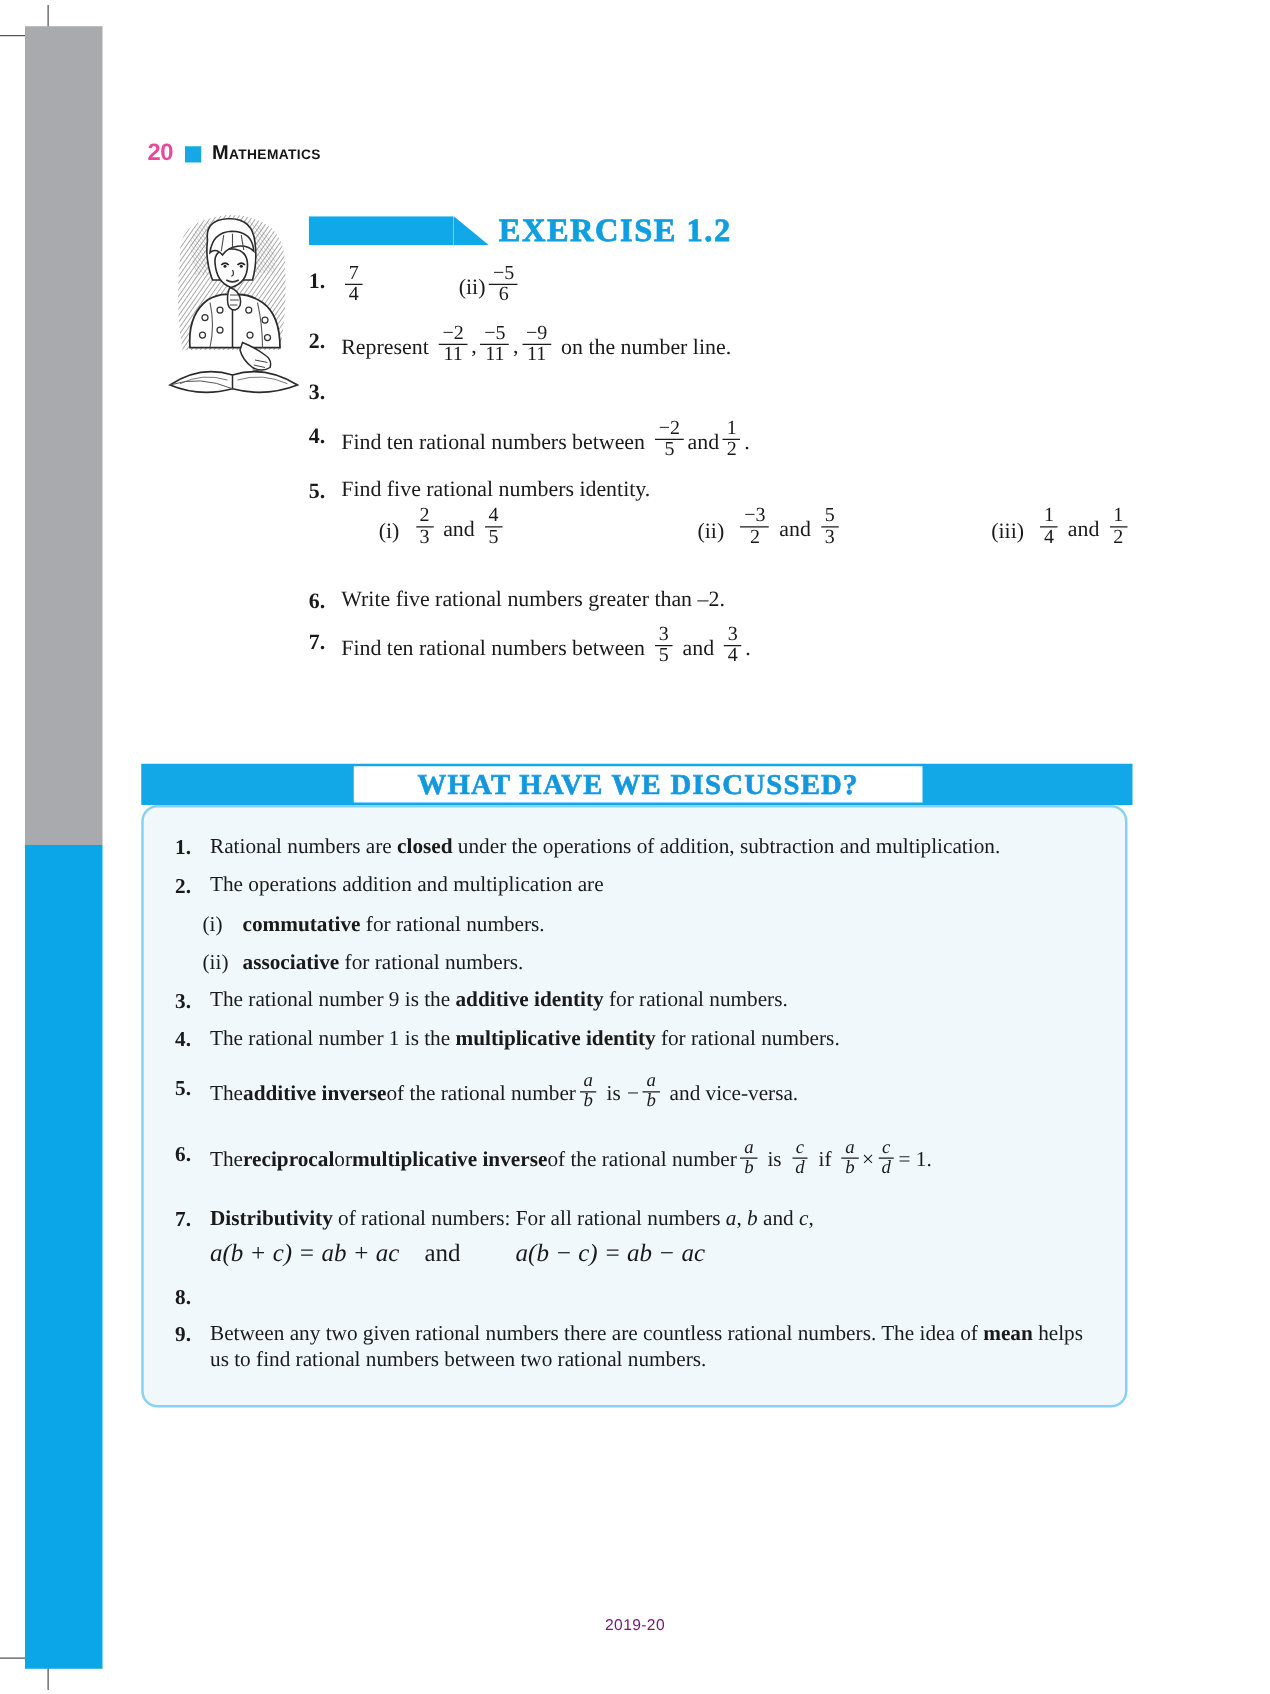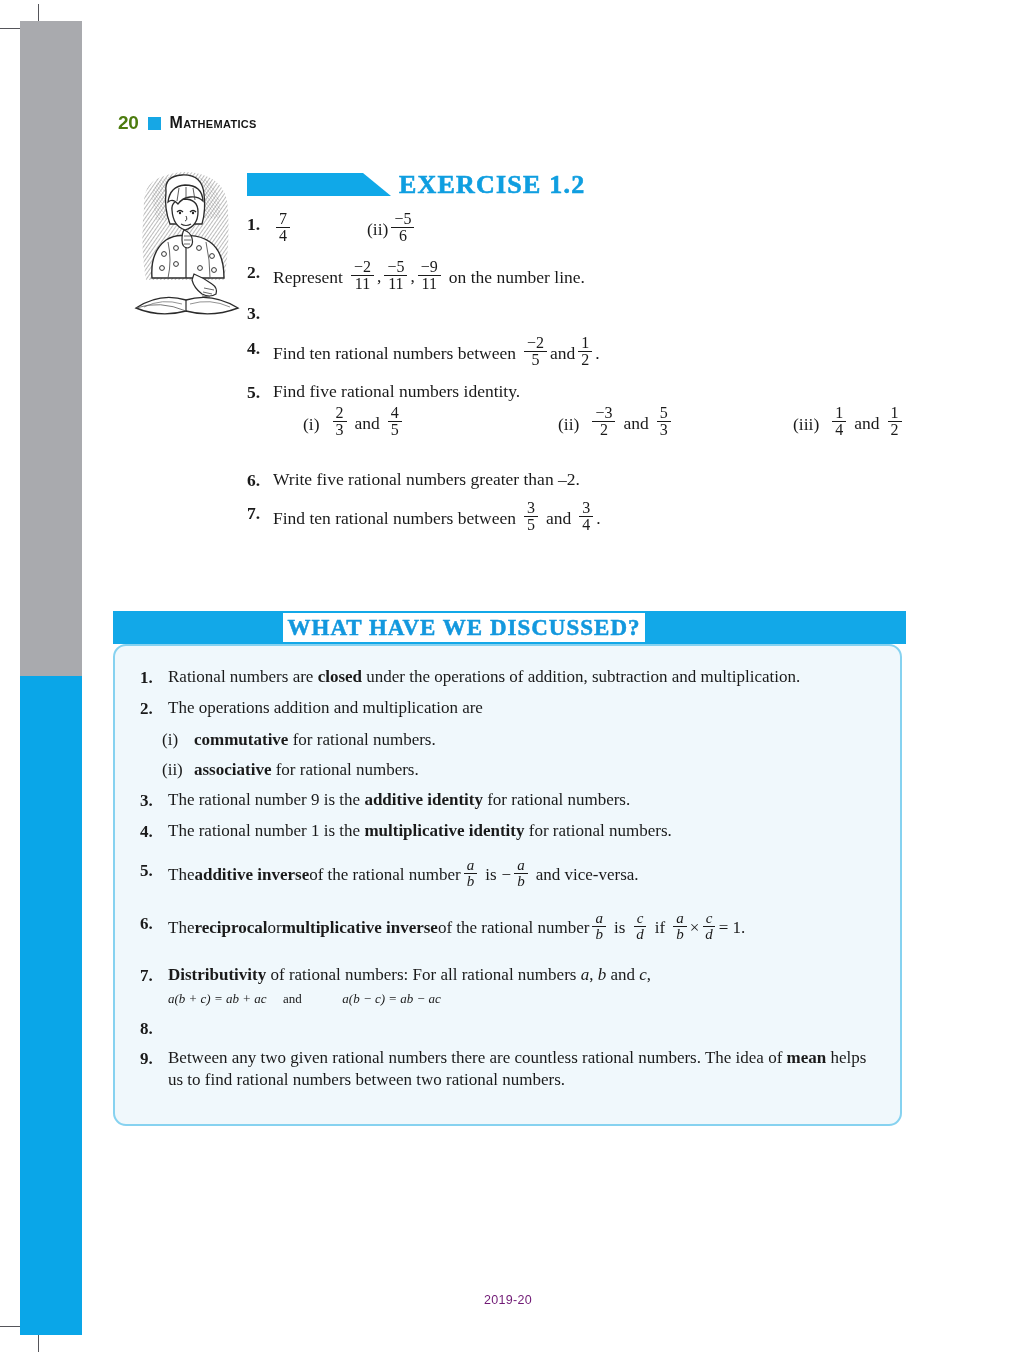--- a/index.html
+++ b/index.html
@@ -45,21 +45,21 @@
     position: absolute;
     left: 118px; top: 112px;
     display: flex;
     align-items: center;
     gap: 9px;
   }
   .page-num {
     font-family: "Liberation Sans", sans-serif;
     font-weight: bold;
     font-size: 19px;
-    color: #4d7c0f;
+    color: #ec4899;
     letter-spacing: -0.3px;
   }
   .header-sq {
     width: 13px; height: 13px;
     background: #16a7e5;
     display: inline-block;
   }
   .header-subject {
     font-family: "Liberation Sans", sans-serif;
     font-size: 16px;
@@ -196,21 +196,21 @@
   
   .disc-banner {
     position: absolute;
     left: 113px; top: 611px;
     width: 793px; height: 33px;
     background: #12a8e8;
   }
   .disc-banner-inner {
     position: absolute;
     left: 170px; top: 2px;
-    width: 362px; height: 29px;
+    width: 455px; height: 29px;
     background: #ffffff;
     display: flex;
     align-items: center;
     justify-content: center;
   }
   .disc-title {
     font-family: "Liberation Serif", serif;
     font-weight: bold;
     font-size: 23px;
     color: #1398de;
@@ -265,21 +265,21 @@
   b.bold { font-weight: bold; }
   i.it { font-style: italic; }
 
   .d5 { margin-top: 16px; margin-bottom: 22px; }
   .d6 { margin-bottom: 20px; }
   .d7 { margin-bottom: 5px; }
   .d8 { margin-bottom: 8px; }
   .eq-line {
     margin-left: 28px;
     font-style: italic;
-    font-size: 13px;
+    font-size: 20px;
     margin-bottom: 10px;
   }
   .eq-line .rom { font-style: normal; }
 
   
   .footer {
     position: absolute;
     left: 0; top: 1293px;
     width: 1016px;
     text-align: center;

